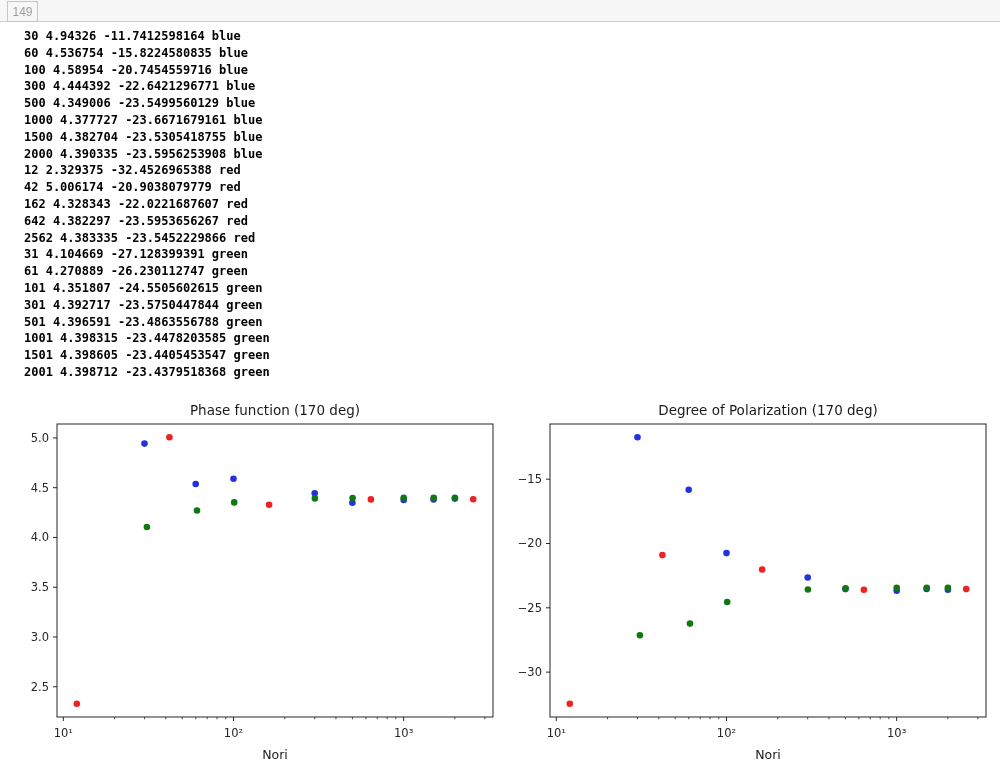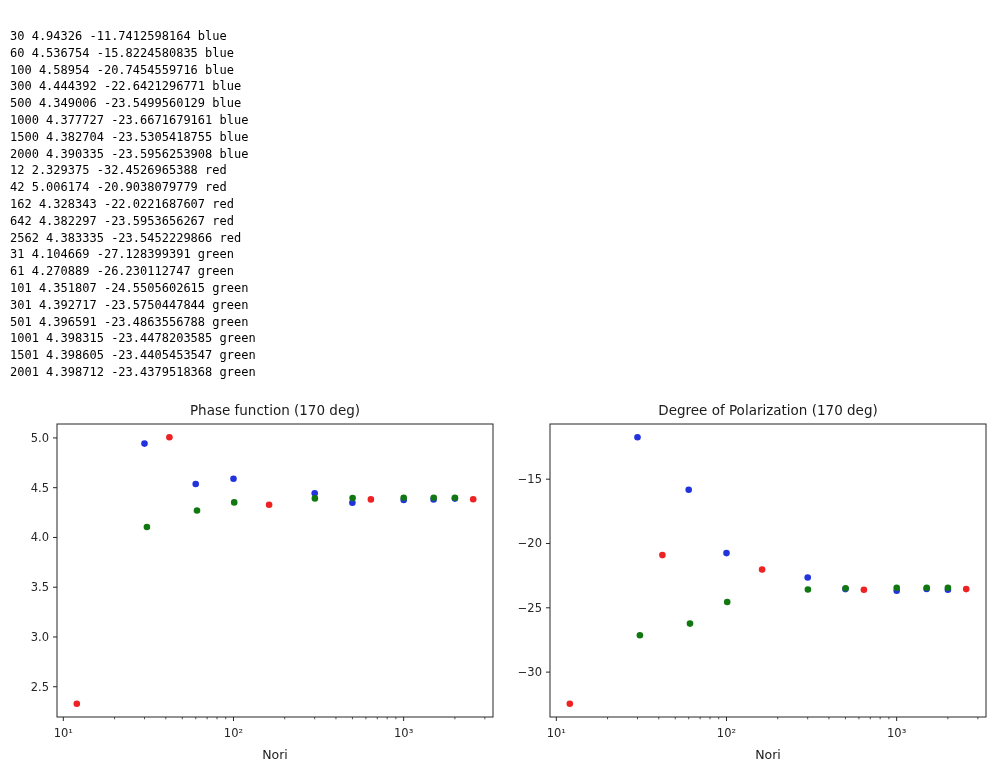--- a/index.html
+++ b/index.html
@@ -21,39 +21,44 @@
     position: absolute; left: 7px; top: 1px; width: 31px; height: 21px;
     border: 1px solid #c6c6c6; background: #f7f7f7;
     box-sizing: border-box;
     display: flex; align-items: center; justify-content: center;
     font-family: "Liberation Sans", sans-serif;
     font-size: 12px; color: #9f9f9f;
   }
 
   
   .out-text {
-    position: absolute; left: 10px; top: 28px;
+    position: absolute; left: 24px; top: 28px;
     font-family: "DejaVu Sans Mono", monospace;
     font-size: 12px; line-height: 16.8px;
-    color: #000; white-space: pre;
+    color: #000; white-space: pre; font-weight: bold;
   }
   .out-line { height: 16.8px; }
 
   
   .figure-svg {
     position: absolute; left: 0; top: 394px;
     width: 1000px; height: 380px;
   }
   .figure-svg text { font-family: "DejaVu Sans", sans-serif; }
 </style>
 </head>
 <body>
 
 <div class="stage">
 
+  <div class="cell-bar">
+    <div class="exec-count-box">
+      <span>149</span>
+    </div>
+  </div>
 
   <div class="out-text" id="out-text"><div class="out-line">30 4.94326 -11.7412598164 blue</div><div class="out-line">60 4.536754 -15.8224580835 blue</div><div class="out-line">100 4.58954 -20.7454559716 blue</div><div class="out-line">300 4.444392 -22.6421296771 blue</div><div class="out-line">500 4.349006 -23.5499560129 blue</div><div class="out-line">1000 4.377727 -23.6671679161 blue</div><div class="out-line">1500 4.382704 -23.5305418755 blue</div><div class="out-line">2000 4.390335 -23.5956253908 blue</div><div class="out-line">12 2.329375 -32.4526965388 red</div><div class="out-line">42 5.006174 -20.9038079779 red</div><div class="out-line">162 4.328343 -22.0221687607 red</div><div class="out-line">642 4.382297 -23.5953656267 red</div><div class="out-line">2562 4.383335 -23.5452229866 red</div><div class="out-line">31 4.104669 -27.128399391 green</div><div class="out-line">61 4.270889 -26.230112747 green</div><div class="out-line">101 4.351807 -24.5505602615 green</div><div class="out-line">301 4.392717 -23.5750447844 green</div><div class="out-line">501 4.396591 -23.4863556788 green</div><div class="out-line">1001 4.398315 -23.4478203585 green</div><div class="out-line">1501 4.398605 -23.4405453547 green</div><div class="out-line">2001 4.398712 -23.4379518368 green</div></div>
 
   <svg class="figure-svg" id="figure" viewBox="0 0 1000 380" xmlns="http://www.w3.org/2000/svg">
       <g>
         <rect x="57" y="30" width="436" height="293" fill="none" stroke="#262626" stroke-width="1"></rect>
         <line x1="63.322916850666054" y1="323" x2="63.322916850666054" y2="327" stroke="#262626" stroke-width="1"></line>
         <text x="63.322916850666054" y="343" text-anchor="middle" font-size="11.5" fill="#262626">10¹</text>
         <line x1="233.48903903269675" y1="323" x2="233.48903903269675" y2="327" stroke="#262626" stroke-width="1"></line>
         <text x="233.48903903269675" y="343" text-anchor="middle" font-size="11.5" fill="#262626">10²</text>

